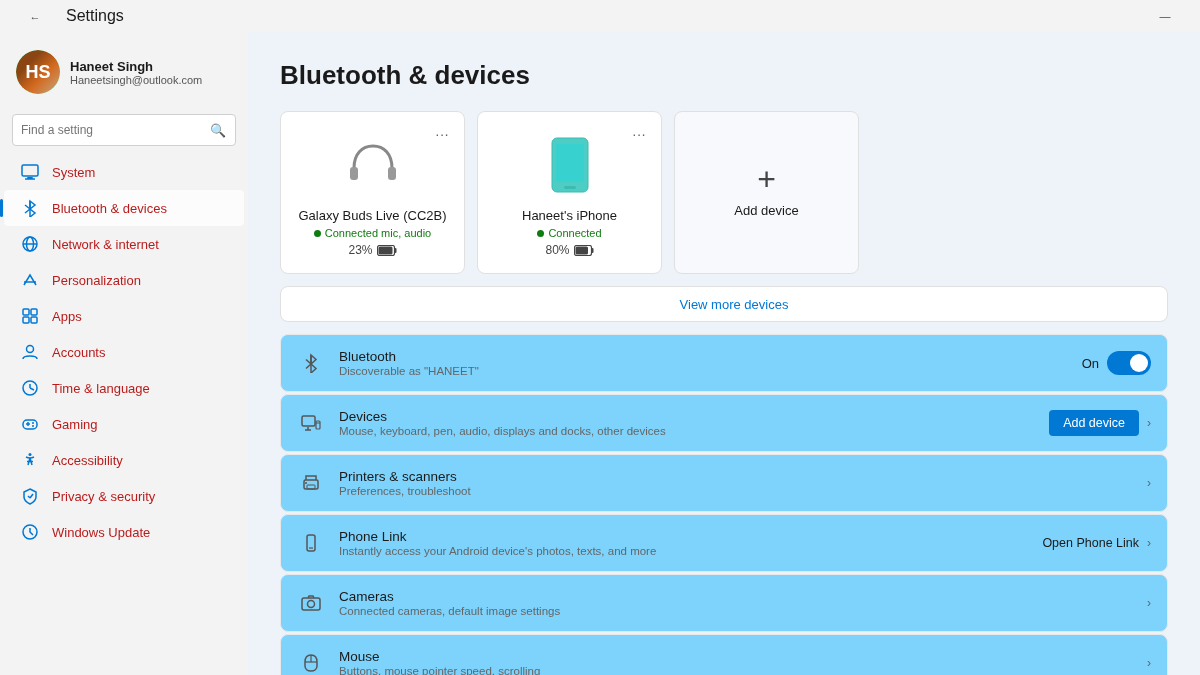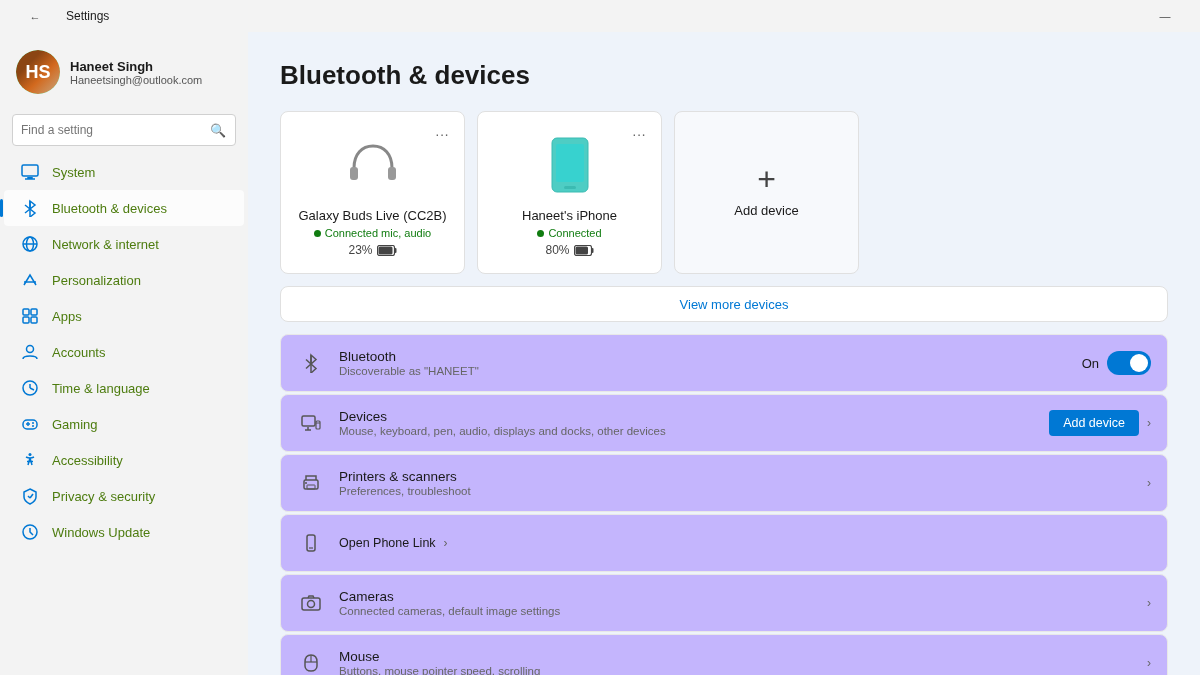--- a/index.html
+++ b/index.html
@@ -21,21 +21,21 @@
       padding: 0 12px;
       justify-content: space-between;
       flex-shrink: 0;
     }
     .titlebar-left {
       display: flex;
       align-items: center;
       gap: 8px;
     }
     .titlebar-title {
-      font-size: 12px;
+      font-size: 16px;
       color: #1a1a1a;
     }
     .titlebar-controls {
       display: flex;
       align-items: center;
     }
     .titlebar-btn {
       width: 46px;
       height: 32px;
       display: flex;
@@ -138,21 +138,21 @@
     }
     .nav-item {
       display: flex;
       align-items: center;
       gap: 12px;
       padding: 8px 12px 8px 16px;
       cursor: pointer;
       border-radius: 4px;
       margin: 0 4px;
       font-size: 13px;
-      color: #4d7c0f;
+      color: #b91c1c;
       position: relative;
     }
     .nav-item.active {
       background: rgba(255,255,255,0.7);
     }
     .nav-item.active::before {
       content: '';
       position: absolute;
       left: -4px;
       top: 50%;
@@ -297,21 +297,21 @@
       margin-left: 20px;
     }
 
     
     .settings-list {
       display: flex;
       flex-direction: column;
       gap: 2px;
     }
     .settings-row {
-      background: #c4b5fd;
+      background: #7dd3fc;
       border-radius: 8px;
       padding: 14px 16px;
       display: flex;
       align-items: center;
       gap: 14px;
       cursor: pointer;
       border: 1px solid #e8e8e8;
     }
     .row-icon {
       width: 28px;
@@ -686,20 +686,24 @@
         </div>
       </div>
 
       <div class="settings-row">
         <div class="row-icon">
           <svg width="20" height="20" viewBox="0 0 20 20" fill="none">
             <rect x="6" y="2" width="8" height="16" rx="2" stroke="#555" stroke-width="1.5" fill="none"></rect>
             <line x1="8" y1="15" x2="12" y2="15" stroke="#555" stroke-width="1.2"></line>
           </svg>
         </div>
+        <div class="row-text">
+          <div class="row-title">Phone Link</div>
+          <div class="row-subtitle">Instantly access your Android device's photos, texts, and more</div>
+        </div>
         <div class="row-right">
           <span class="row-link-text">Open Phone Link</span>
           <span class="chevron">›</span>
         </div>
       </div>
 
       <div class="settings-row">
         <div class="row-icon">
           <svg width="20" height="20" viewBox="0 0 20 20" fill="none">
             <rect x="1" y="5" width="18" height="12" rx="2" stroke="#555" stroke-width="1.5" fill="none"></rect>

